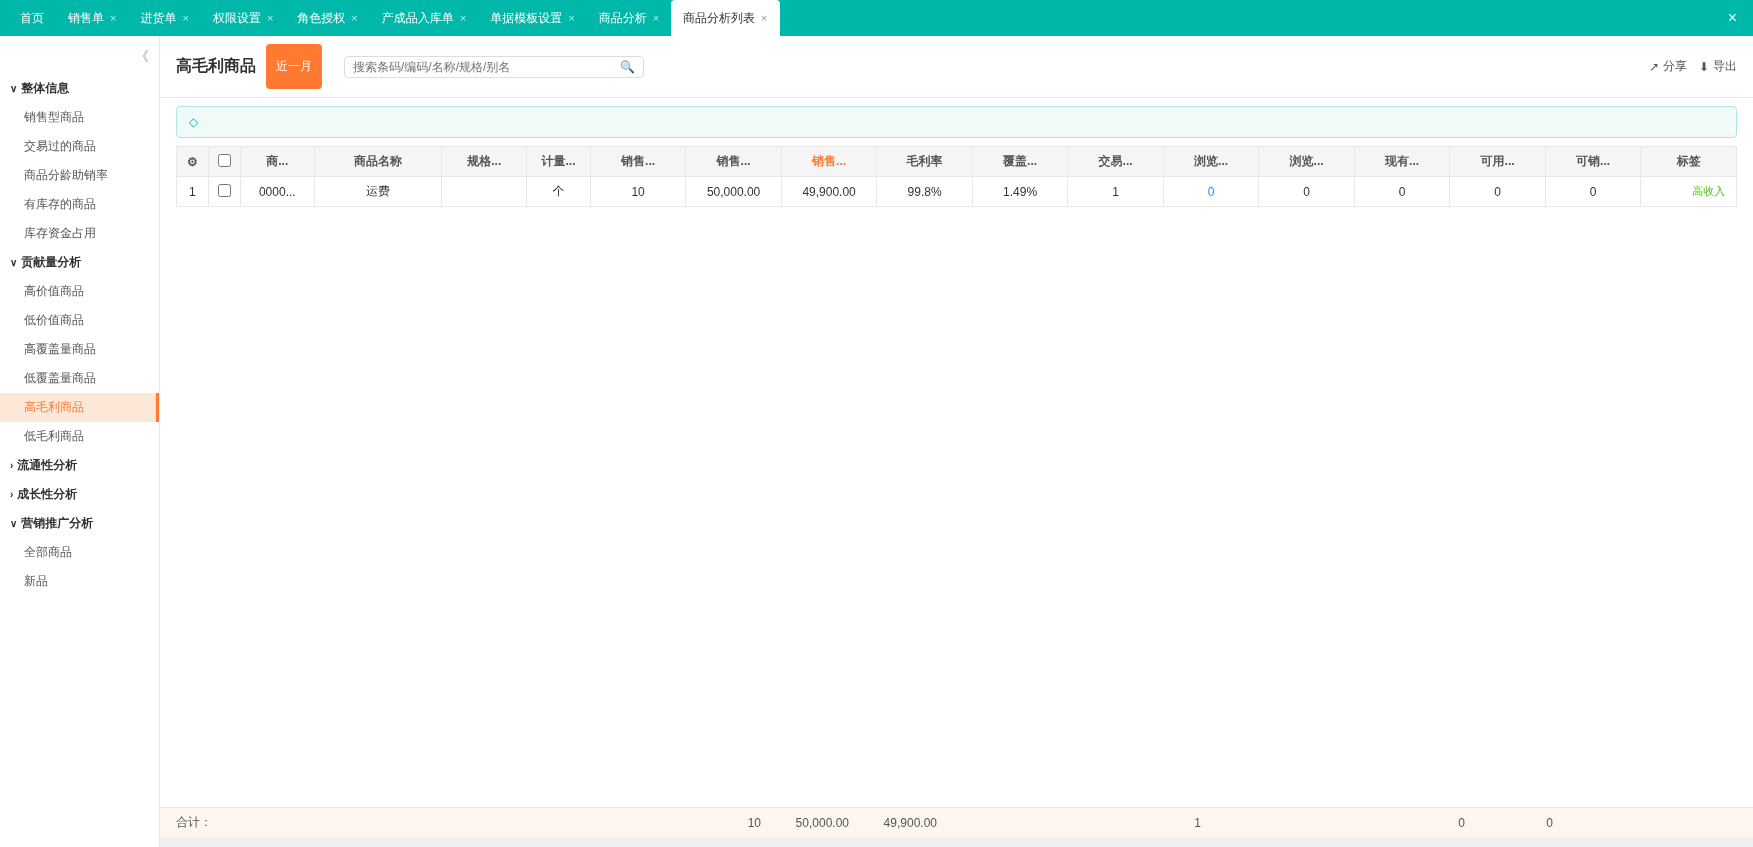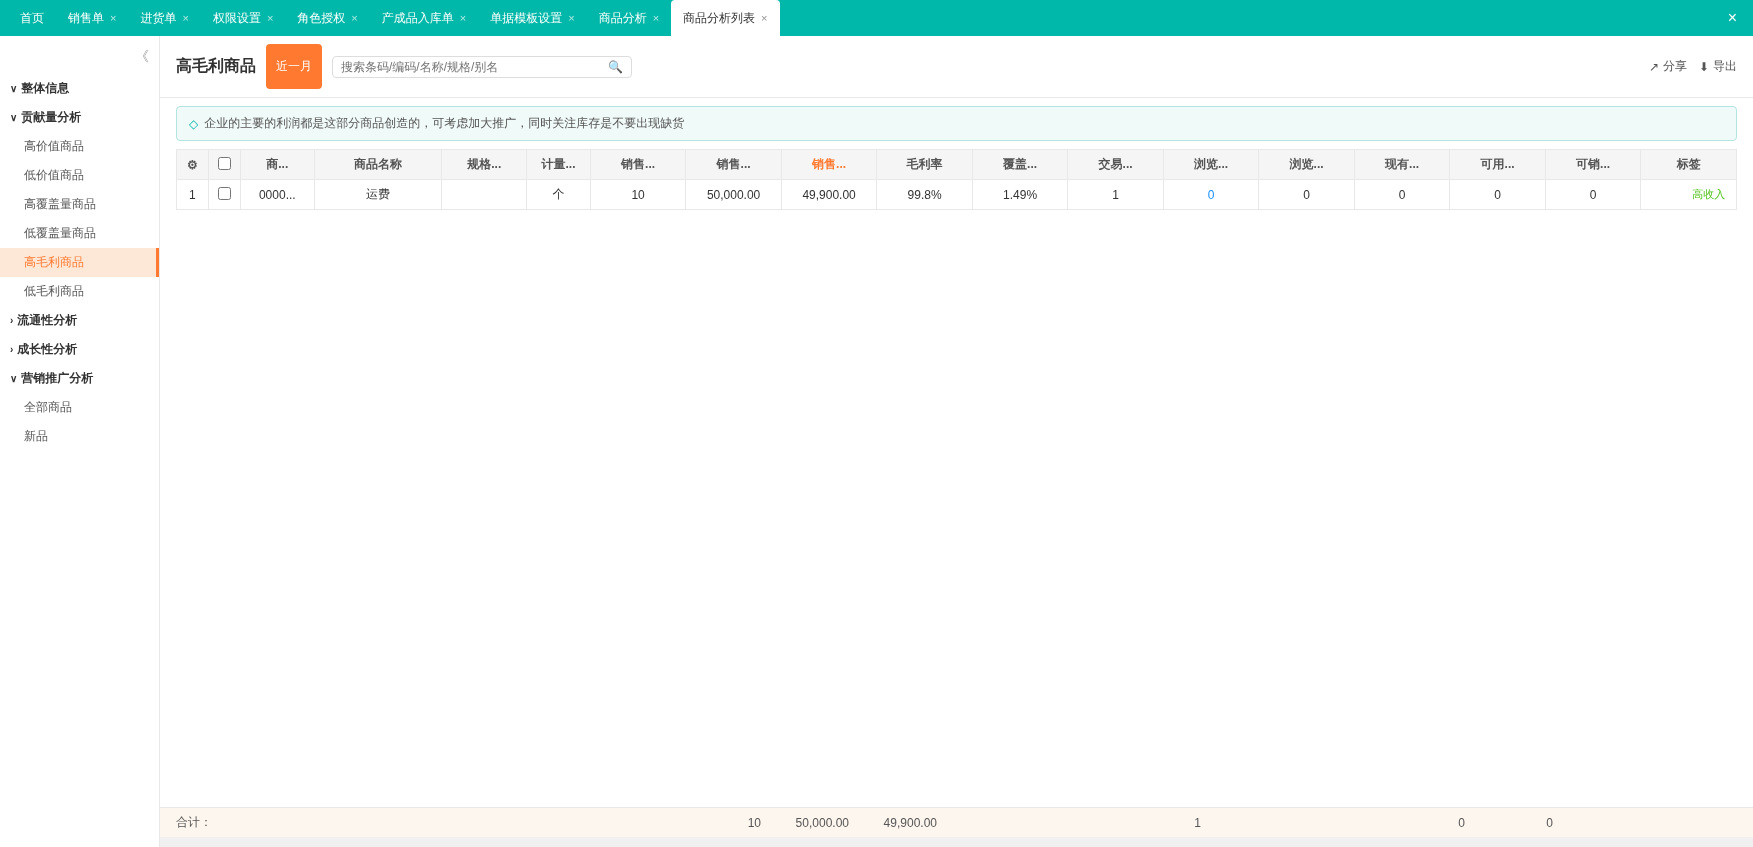--- a/index.html
+++ b/index.html
@@ -125,20 +125,21 @@
       font-size: 12px;
     }
     .search-box {
       display: flex;
       align-items: center;
       border: 1px solid #ddd;
       border-radius: 4px;
       padding: 3px 8px;
       flex: 1;
       max-width: 300px;
+      margin-left: 12px;
     }
     .search-box input {
       border: none;
       outline: none;
       font-size: 12px;
       width: 100%;
       color: #999;
     }
     .search-icon { color: #999; cursor: pointer; }
     .header-actions { margin-left: auto; display: flex; gap: 12px; }
@@ -286,20 +287,27 @@
 <div class="main-area">
 
   <div class="sidebar">
     <div class="sidebar-header-wrap">
       <span class="sidebar-collapse-icon">《</span>
     </div>
 
     <div class="sidebar-group-header">
       <span class="arrow">∨</span>
       <span>整体信息</span>
+    </div>
+    <div>
+      <div class="sidebar-item"><span>销售型商品</span></div>
+      <div class="sidebar-item"><span>交易过的商品</span></div>
+      <div class="sidebar-item"><span>商品分龄助销率</span></div>
+      <div class="sidebar-item"><span>有库存的商品</span></div>
+      <div class="sidebar-item"><span>库存资金占用</span></div>
     </div>
 
     <div class="sidebar-group-header">
       <span class="arrow">∨</span>
       <span>贡献量分析</span>
     </div>
     <div>
       <div class="sidebar-item"><span>高价值商品</span></div>
       <div class="sidebar-item"><span>低价值商品</span></div>
       <div class="sidebar-item"><span>高覆盖量商品</span></div>
@@ -344,21 +352,20 @@
         </div>
         <div class="action-btn">
           <span>⬇</span>
           <span>导出</span>
         </div>
       </div>
     </div>
 
     <div class="info-banner">
       <span class="info-icon">◇</span>
-      <span>企业的主要的利润都是这部分商品创造的，可考虑加大推广，同时关注库存是不要出现缺货</span>
     </div>
 
     <div class="table-wrapper">
       <table>
         <thead>
           <tr>
             <th class="col-num">⚙</th>
             <th class="col-check"><input type="checkbox" style=""></th>
             <th class="col-code"><span>商...</span></th>
             <th class="col-name"><span>商品名称</span></th>

